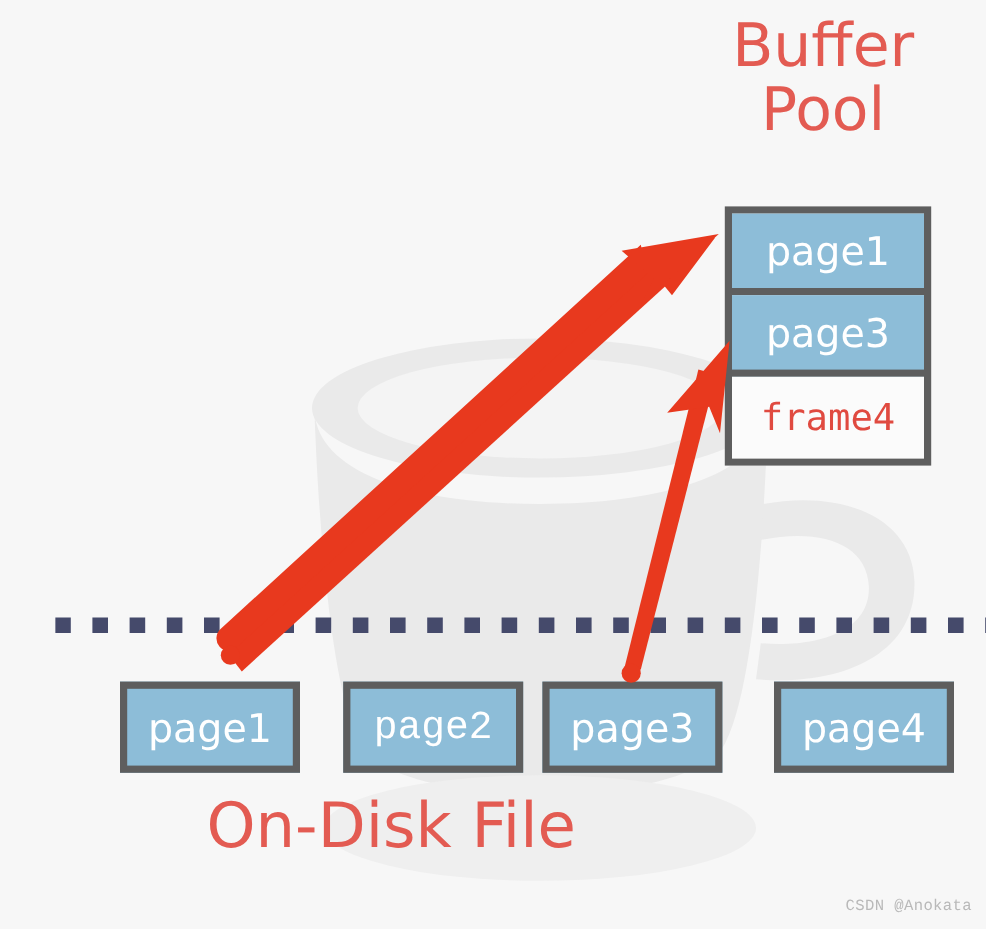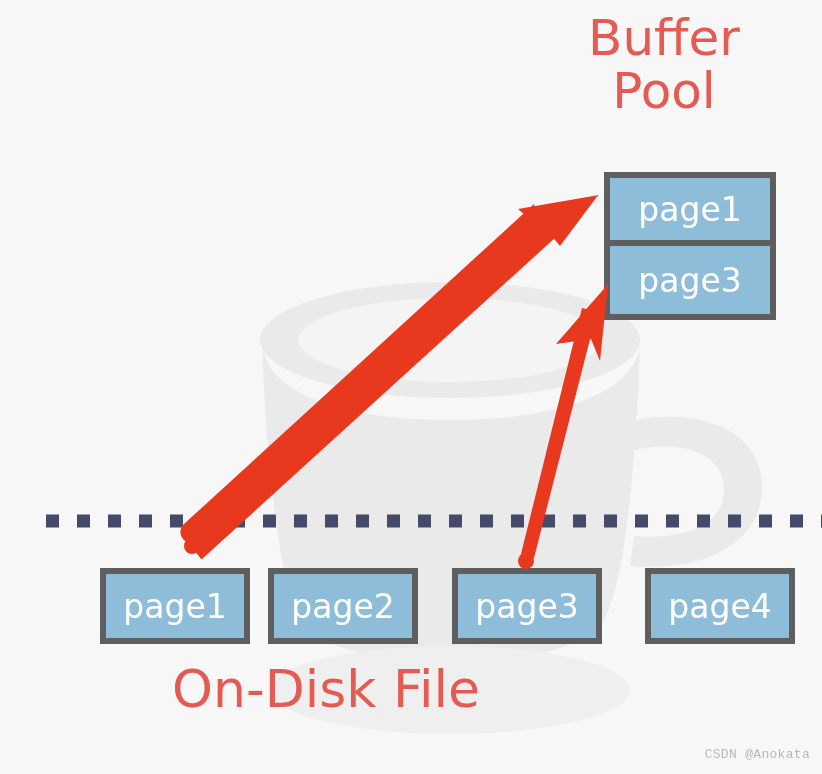--- a/index.html
+++ b/index.html
@@ -25,21 +25,21 @@
   #watermark {
     position: absolute;
     left: 0; top: 0;
     width: 822px; height: 774px;
     pointer-events: none;
   }
 
   
   #buffer-pool-title {
     position: absolute;
-    left: 544px;
+    left: 566px;
     top: 12px;
     width: 240px;
     text-align: center;
     color: #e35b52;
     font-size: 50px;
     line-height: 53px;
     font-family: "DejaVu Sans", sans-serif;
     font-weight: 400;
     letter-spacing: 0px;
     white-space: pre-line;
@@ -169,31 +169,34 @@
   <div id="buffer-pool-title">Buffer
 Pool</div>
 
   <div id="buffer-pool">
     <div class="pool-slot filled">
       <span class="slot-label">page1</span>
     </div>
     <div class="pool-slot filled">
       <span class="slot-label">page3</span>
     </div>
+    <div class="pool-slot empty">
+      <span class="slot-label">frame4</span>
+    </div>
   </div>
 
   <svg id="boundary-line" viewBox="0 0 776 14" xmlns="http://www.w3.org/2000/svg">
     <line x1="0" y1="7" x2="776" y2="7" stroke="#454a6b" stroke-width="13" stroke-dasharray="13 18" stroke-linecap="butt"></line>
   </svg>
 
   <div id="disk-row">
     <div class="disk-page" style="left:0px;">
       <span class="slot-label">page1</span>
     </div>
-    <div class="disk-page" style="left:168px;">
+    <div class="disk-page" style="left:186px;font-family:Liberation Mono, monospace;">
       <span class="slot-label">page2</span>
     </div>
     <div class="disk-page" style="left:352px;">
       <span class="slot-label">page3</span>
     </div>
     <div class="disk-page" style="left:545px;">
       <span class="slot-label">page4</span>
     </div>
   </div>
 

